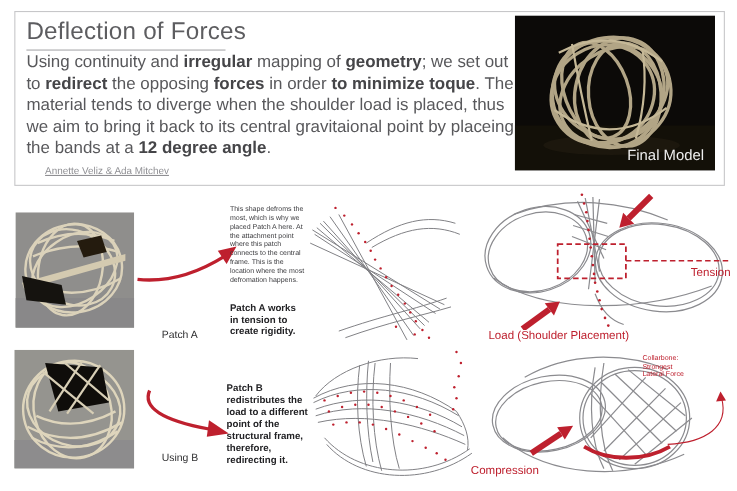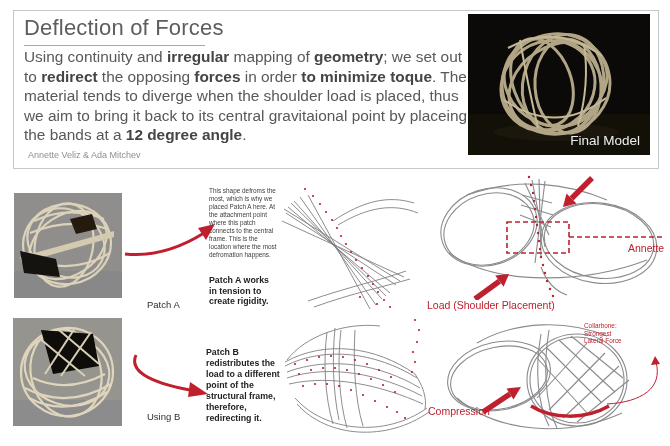--- a/index.html
+++ b/index.html
@@ -7,21 +7,21 @@
     position:relative;width:670px;height:446px;background:#ffffff;overflow:hidden;
     font-family:"Liberation Sans",sans-serif;-webkit-font-smoothing:antialiased;
   }
   .abs{position:absolute;}
   
   .header-box{left:13px;top:10px;width:644px;height:157px;border:1px solid #c7c7c9;background:#fff;}
   .page-title{left:24px;top:15px;font-size:22px;color:#5d5d60;letter-spacing:.2px;}
   .title-underline{left:24px;top:45px;width:181px;height:1px;background:#a9a9ac;}
   .intro{left:24px;top:47px;width:450px;font-size:15.4px;line-height:19.6px;color:#58585b;}
   .intro .b{font-weight:700;color:#454548;}
-  .authors{left:28px;top:150px;font-size:9px;color:#8f8f93;}
+  .authors{left:41px;top:150px;font-size:9px;color:#8f8f93;text-decoration:underline;}
   
   .patch-label{font-size:9.5px;color:#2f2f31;padding-left:21px;}
   
   .note-a{left:209px;top:187px;width:68px;color:#3d3d40;font-size:6.4px;line-height:8px;}
   .note-a-bold{left:209px;top:275px;width:70px;color:#232326;font-size:8.8px;line-height:10.6px;font-weight:700;}
   .note-b{left:206px;top:347px;width:74px;color:#232326;font-size:8.8px;line-height:11px;font-weight:700;}
   
   .red-label{color:#be202e;font-size:10.5px;}
   .red-label-small{color:#be202e;font-size:6.4px;line-height:7.6px;width:48px;}
   svg{display:block;}
@@ -244,22 +244,22 @@
     <line x1="132" y1="62" x2="225" y2="62" stroke="#be202e" stroke-width="1.3" stroke-dasharray="5,3"></line>
     <g>
       <line x1="155" y1="3" x2="134.5" y2="23.5" stroke="#be202e" stroke-width="5.5"></line>
       <polygon points="126,32 139.5,28.5 129.5,18.5" fill="#be202e"></polygon>
     </g>
     <g>
       <line x1="38" y1="124" x2="62.4" y2="106.2" stroke="#be202e" stroke-width="5.5"></line>
       <polygon points="72,99 66.6,111.8 58.2,100.6" fill="#be202e"></polygon>
     </g>
   </svg>
-  <div class="abs red-label" style="left:628px;top:242px;">Annette</div>
-  <div class="abs red-label" style="left:427px;top:299px;">Load (Shoulder Placement)</div>
+  <div class="abs red-label" style="left:628px;top:242px;">Tension</div>
+  <div class="abs red-label" style="left:444px;top:299px;">Load (Shoulder Placement)</div>
 
   <svg class="abs" style="left:437px;top:318px;" width="228" height="128" viewBox="0 0 228 128">
     <g fill="none" stroke="#8b8b8f" stroke-width="1.1">
       <ellipse cx="62" cy="58" rx="52" ry="34" transform="rotate(-12 62 58)"></ellipse>
       <ellipse cx="62" cy="60" rx="49" ry="31" transform="rotate(-12 62 60)"></ellipse>
       <ellipse cx="140" cy="62" rx="50" ry="46"></ellipse>
       <ellipse cx="140" cy="62" rx="47" ry="43"></ellipse>
       <path d="M40,25 C80,2 130,2 170,18"></path>
       <path d="M20,80 C60,115 130,120 185,95"></path>
       <path d="M104,16 C98,50 100,85 112,108"></path>
@@ -277,15 +277,15 @@
     <g>
       <path d="M170,86 C205,84 226,70 219,44" fill="none" stroke="#be202e" stroke-width="1"></path>
       <polygon points="218,38 214,47 223,46" fill="#be202e"></polygon>
     </g>
     <g>
       <line x1="46" y1="94" x2="73" y2="76" stroke="#be202e" stroke-width="5.5"></line>
       <polygon points="84,69 76.5,81.5 69.5,70.5" fill="#be202e"></polygon>
     </g>
   </svg>
   <div class="abs red-label-small" style="left:584px;top:322px;">Collarbone: Strongest Lateral Force</div>
-  <div class="abs red-label" style="left:428px;top:405px;">Compression</div>
+  <div class="abs red-label" style="left:428px;top:422px;">Compression</div>
 
 </div>
 
 </body></html>

